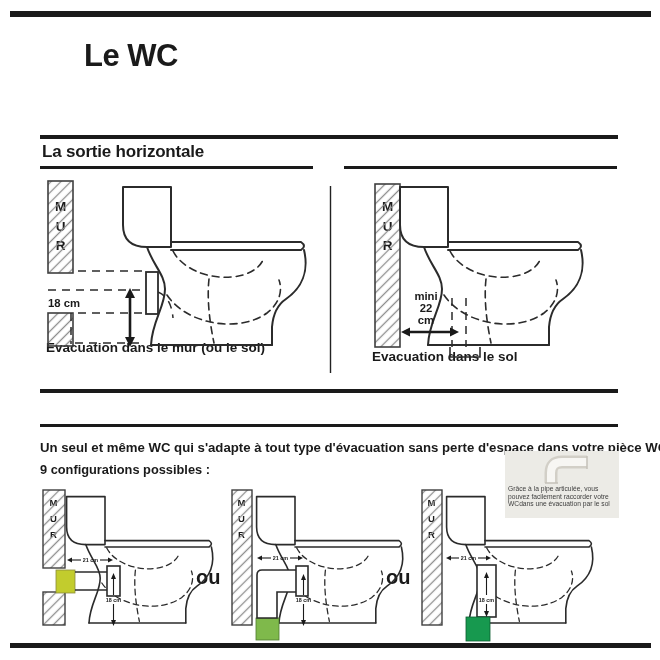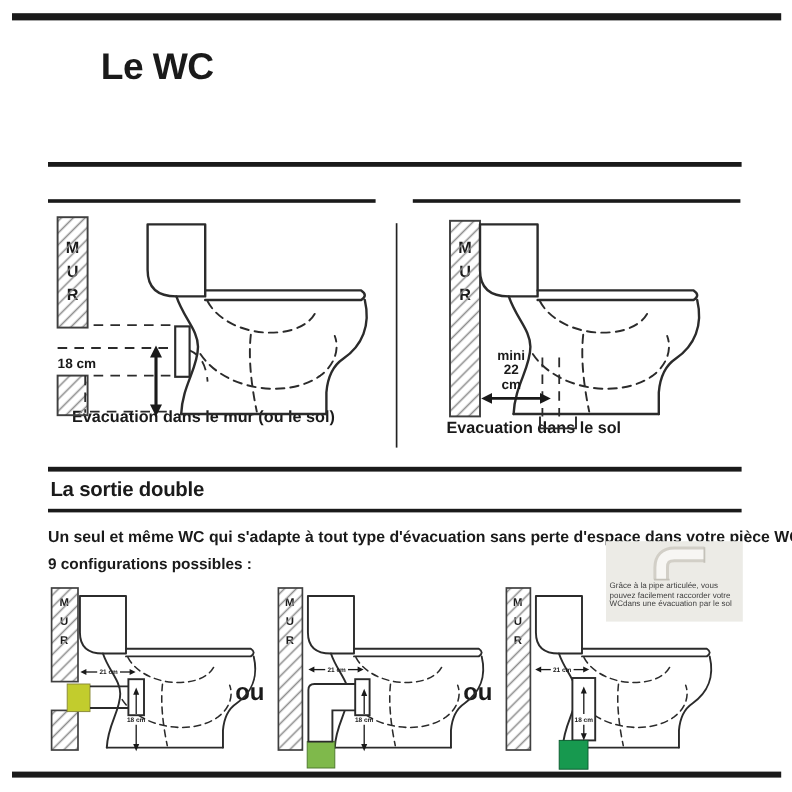--- a/index.html
+++ b/index.html
@@ -28,29 +28,29 @@
 <div class="page">
 
   <div class="abs bar" style="left:10px;top:11px;width:641px;height:6px;"></div>
   <div class="abs bar" style="left:10px;top:643px;width:641px;height:5px;"></div>
 
   <div class="abs title" style="left:40px;top:33px;margin-left:44px;">
     <div>Le WC</div>
   </div>
   <div class="abs bar" style="left:40px;top:135px;width:578px;height:3.5px;"></div>
 
+  <div class="abs h2" style="left:42px;top:142px;">La sortie horizontale</div>
   <div class="abs bar" style="left:40px;top:166px;width:273px;height:2.5px;"></div>
 
   <div class="abs bar" style="left:344px;top:166px;width:273px;height:2.5px;"></div>
 
-  <div class="abs caption" style="left:46px;top:340px;margin-left:14px;">Evacuation dans le mur (ou le sol)</div>
+  <div class="abs caption" style="left:46px;top:340px;">Evacuation dans le mur (ou le sol)</div>
   <div class="abs caption" style="left:372px;top:349px;">Evacuation dans le sol</div>
 
   <div class="abs bar" style="left:40px;top:389px;width:578px;height:3.5px;"></div>
-  <div class="abs h2" style="left:42px;top:398px;">La sortie double</div>
   <div class="abs bar" style="left:40px;top:424px;width:578px;height:2.5px;"></div>
 
   <div class="abs desc" style="left:40px;top:440px;">Un seul et même WC qui s'adapte à tout type d'évacuation sans perte d'espace dans votre pièce WC</div>
   <div class="abs configs-label" style="left:40px;top:462px;">9 configurations possibles :</div>
 
   <div class="abs note-box" style="left:505px;top:451px;width:114px;height:67px;">
     <svg width="114" height="34" style="display:block">
       <path d="M46 32 V22 Q46 11 57 11 H82" stroke="#d2cfc7" stroke-width="13" fill="none"></path>
       <path d="M46 32 V22 Q46 11 57 11 H82" stroke="#f7f6f3" stroke-width="8" fill="none"></path>
       <line x1="40" y1="32" x2="53" y2="32" stroke="#c4c1b9" stroke-width="1.5"></line>

